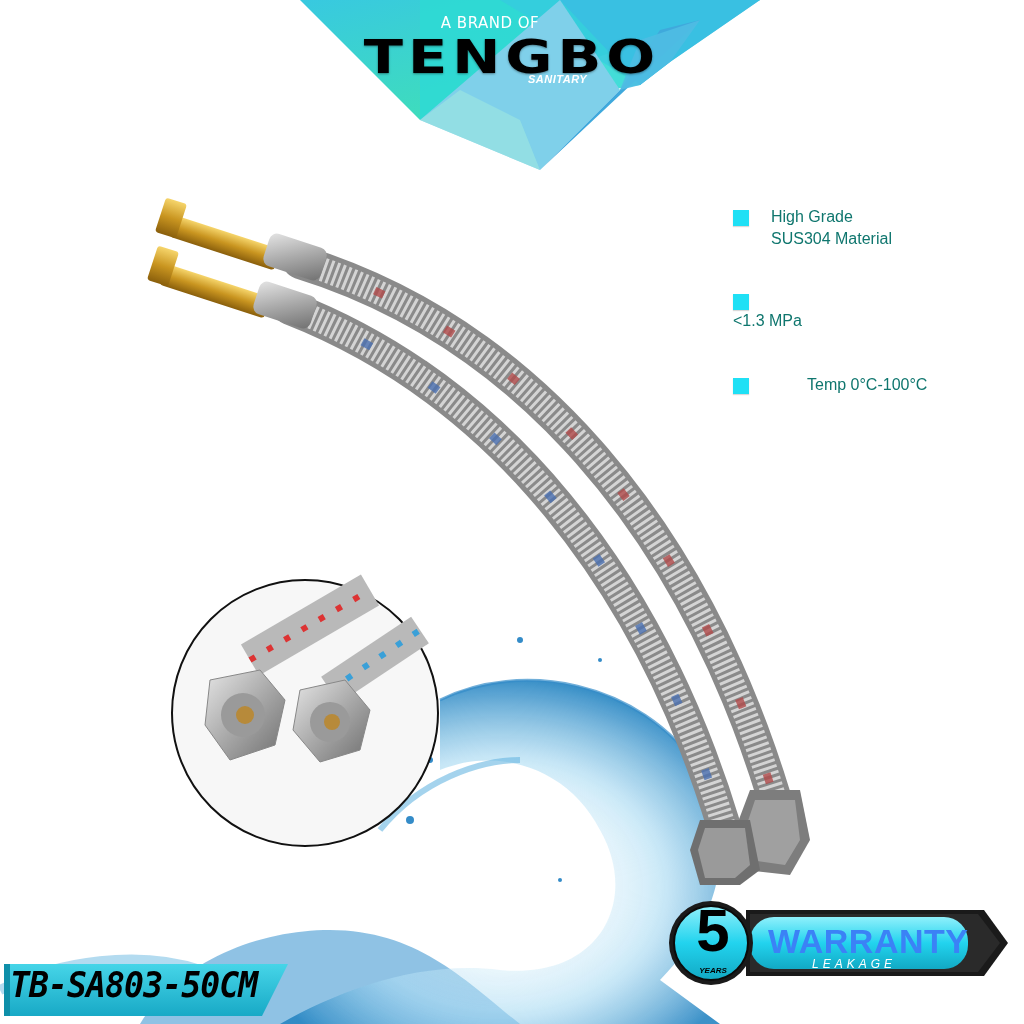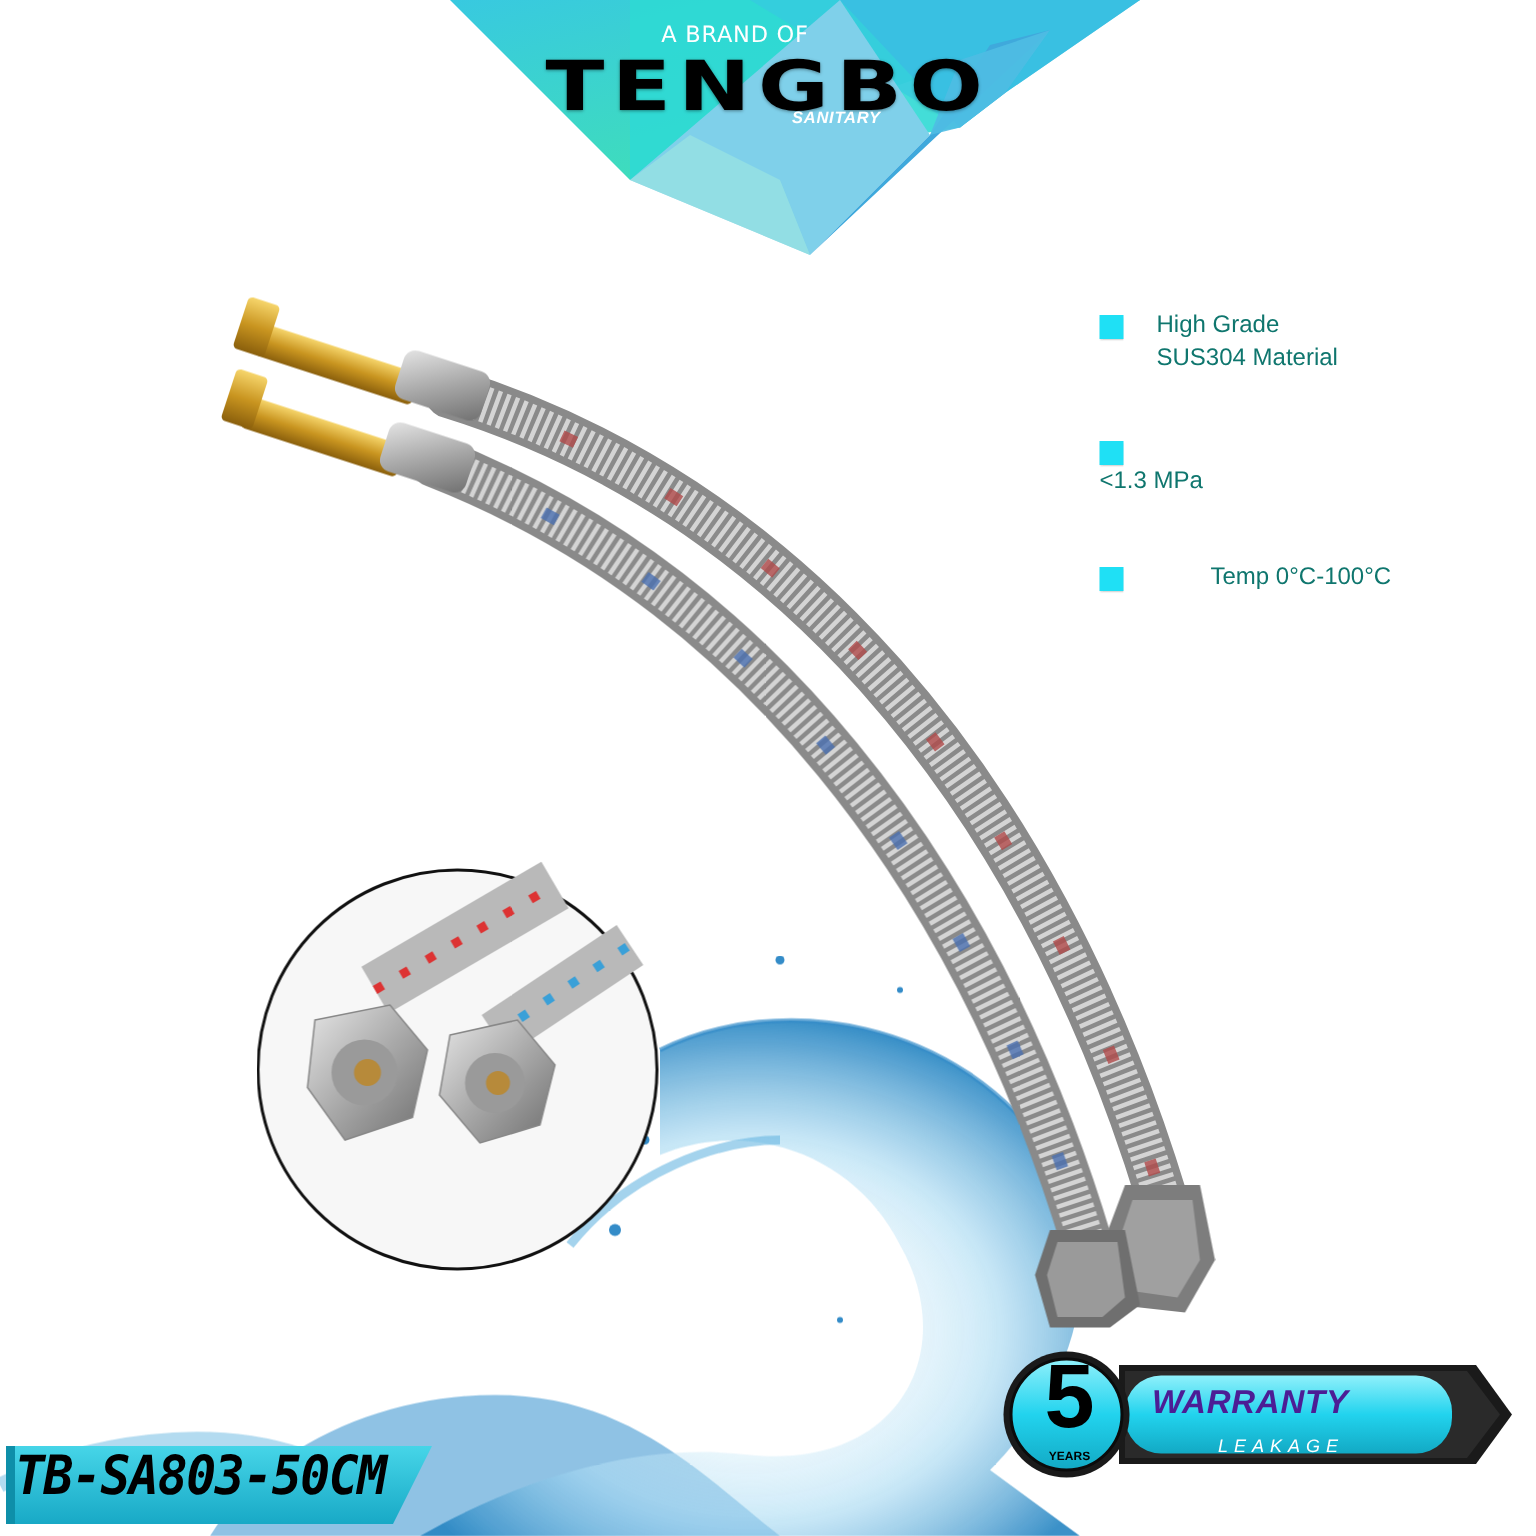--- a/index.html
+++ b/index.html
@@ -9,22 +9,22 @@
   .brand-of { left:0; width:980px; top:14px; text-align:center; color:#ffffff; font-size:15px; letter-spacing:0.5px; font-family:"DejaVu Sans", sans-serif; }
   .brand-name { left:0; width:1024px; top:30px; text-align:center; color:#000; font-size:46px; font-weight:bold; letter-spacing:4px; font-family:"DejaVu Sans", sans-serif; transform:scaleX(1.25); text-shadow:0 1px 2px rgba(0,0,0,0.4); }
   .brand-sub { left:528px; top:73px; color:#ffffff; font-size:11px; font-style:italic; font-weight:bold; letter-spacing:0.5px; }
   .feature { left:733px; display:flex; align-items:flex-start; }
   .feature .bullet { width:16px; height:16px; background:#1fe0f5; margin-top:4px; margin-right:22px; box-shadow:0 1px 1px rgba(0,0,0,0.15); }
   .feature .txt { font-size:16px; color:#0f766e; line-height:22px; white-space:pre-line; }
   #product-svg { left:0; top:0; width:1024px; height:1024px; }
   .model-tag { left:0; top:960px; width:288px; height:56px; }
   .model-text { left:10px; top:964px; font-size:36px; font-weight:bold; font-style:italic; color:#000; font-family:"DejaVu Sans Mono", monospace; letter-spacing:-1px; transform:scaleX(0.92); transform-origin:left; }
   .w-years-num { left:668px; top:896px; width:90px; text-align:center; font-size:60px; font-weight:bold; color:#000; }
-  .w-years-lbl { left:668px; top:966px; width:90px; text-align:center; font-size:8px; font-weight:bold; color:#000; }
-  .w-main { left:768px; top:922px; font-size:22px; font-weight:bold; color:#4c1d95; letter-spacing:0.5px;font-style:italic; }
+  .w-years-lbl { left:668px; top:966px; width:90px; text-align:center; font-size:8px; font-weight:bold; color:#000; font-style:italic; }
+  .w-main { left:768px; top:922px; font-size:34px; font-weight:bold; color:#3b82f6; letter-spacing:0.5px; }
   .w-sub { left:812px; top:957px; font-size:12px; font-style:italic; color:#ffffff; letter-spacing:4px; }
 </style>
 </head>
 <body>
 
 <svg id="banner-svg" class="abs" viewBox="0 0 1024 180">
   <defs>
     <linearGradient id="g1" x1="0" y1="0" x2="1" y2="1">
       <stop offset="0" stop-color="#38c9e0"></stop>
         <stop offset="1" stop-color="#42e8a8"></stop>

